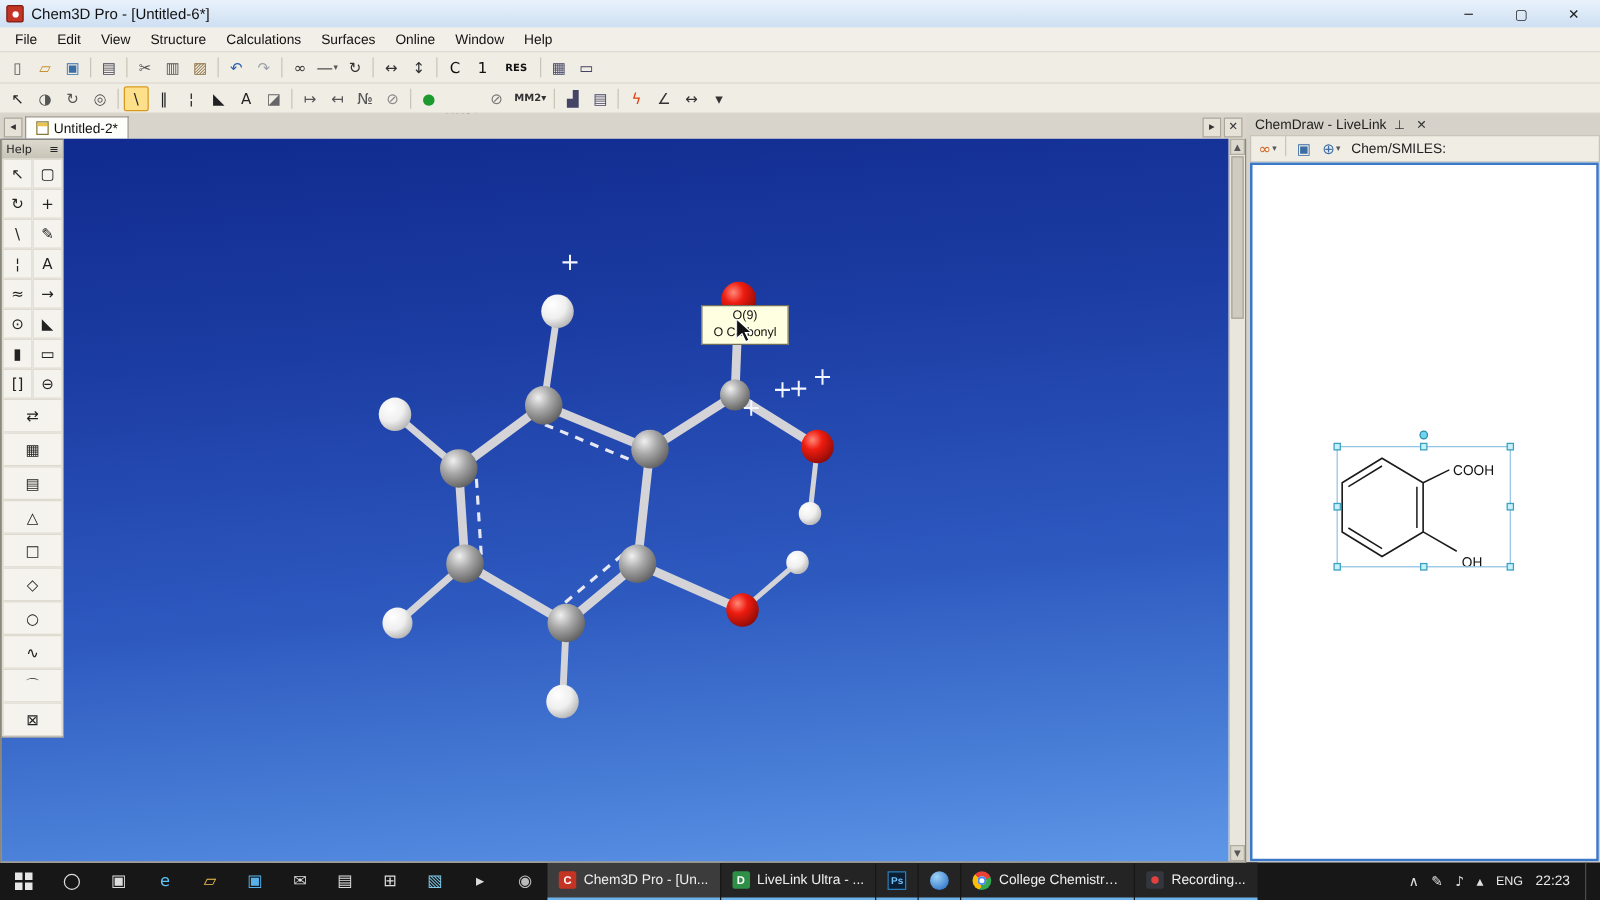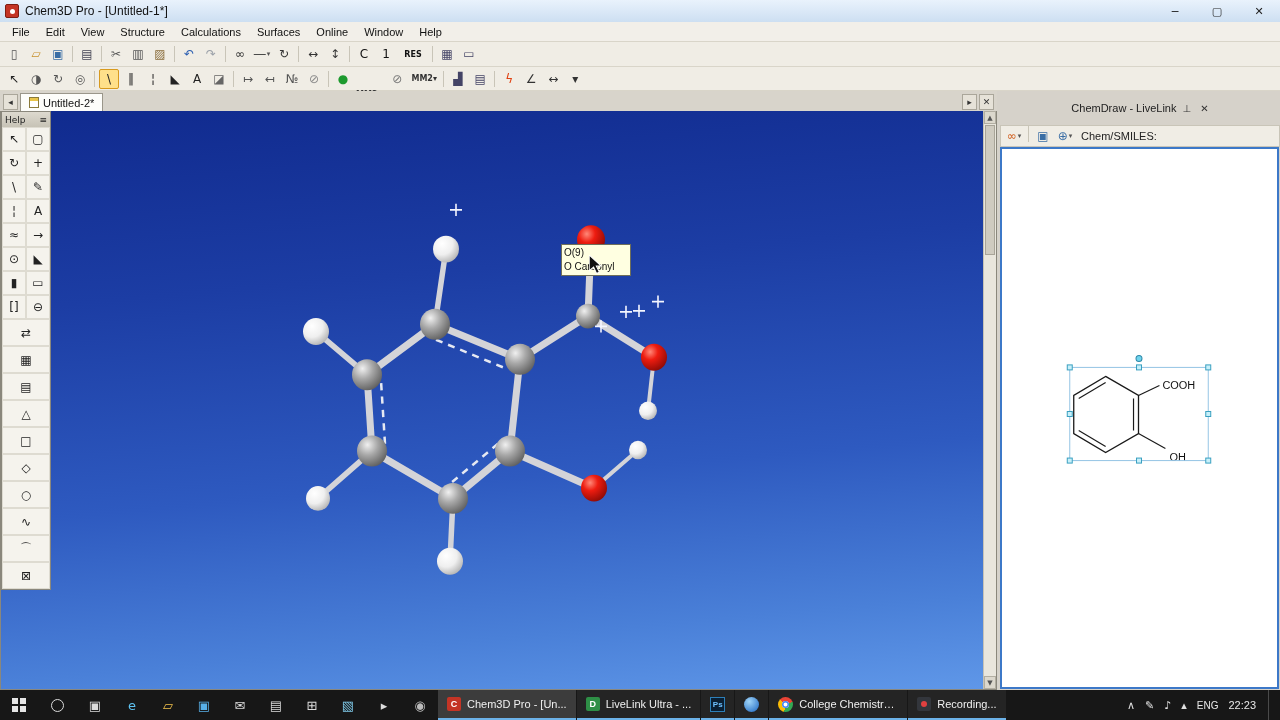--- a/index.html
+++ b/index.html
@@ -37,21 +37,21 @@
   .tab-nav{width:15px;height:16px;display:flex;align-items:center;justify-content:center;font-size:9px;color:#333;font-family:"DejaVu Sans",sans-serif;background:#e6e2d8;border:1px solid #aaa69a;margin-bottom:1px}
   .doc-tab{height:18px;background:#fdfdfa;border:1px solid #9a968a;border-bottom:none;display:flex;align-items:center;gap:4px;padding:0 8px}
   .tab-ico{width:10px;height:11px;background:#fff;border:1px solid #8a7a3a;box-shadow:inset 0 3px 0 #e8c44a}
   .tab-sp{flex:1}
   .doc-body{flex:1;position:relative;border:1px solid #8a877c;border-top:none;min-height:0;background:#ece9e2}
   .canvas{position:absolute;left:0;top:0;right:13px;bottom:0;
     background:linear-gradient(175deg,#102a8e 0%,#1c3da4 30%,#2e5ac0 62%,#4a80d8 86%,#5f97e8 100%);overflow:hidden}
   .canvas svg#mol3d{position:absolute;inset:0;width:100%;height:100%}
 
   .tooltip{position:absolute;left:560px;top:133px;width:70px;background:#ffffe1;border:1px solid #6f6f5a;
-    font-size:10px;line-height:14px;padding:1px 2px;z-index:4}
+    font-size:10px;text-align:center;line-height:14px;padding:1px 2px;z-index:4}
   .mouse{position:absolute;left:588px;top:144px;z-index:5}
 
   
   .palette{position:absolute;left:0;top:0;width:50px;background:#f2f0ea;border:1px solid #8a877c;z-index:6}
   .palette-head{height:15px;background:linear-gradient(#ddd9cf,#c7c3b6);display:flex;align-items:center;justify-content:space-between;
     padding:0 3px;font-size:9px;color:#222}
   .palette-head span{font-family:"DejaVu Sans",sans-serif}
   .palette-grid2{display:grid;grid-template-columns:1fr 1fr}
   .palette-grid1{display:grid;grid-template-columns:1fr}
   .ptool{height:24px;display:flex;align-items:center;justify-content:center;border:1px solid #dedbd1;background:#f5f3ed;
@@ -60,21 +60,21 @@
 
   
   .vscroll{position:absolute;right:0;top:0;bottom:0;width:13px;background:#e9e6dd;border-left:1px solid #c6c2b6}
   .sarrow{height:13px;display:flex;align-items:center;justify-content:center;font-size:7px;color:#555;background:#dcd8cd;border:1px solid #b2ae a2;border:1px solid #b2aea2;font-family:"DejaVu Sans",sans-serif}
   .sdown{position:absolute;bottom:0;left:0;right:0}
   .sthumb{position:absolute;top:14px;left:1px;right:1px;height:130px;background:#cfcbc0;border:1px solid #a8a498}
 
   
   .splitter{width:3px;background:#d6d2ca}
   .panel{flex:1;display:flex;flex-direction:column;min-height:0;background:#d6d2ca}
-  .panel-title{height:34px;display:flex;align-items:center;justify-content:center;padding:0 4px;font-size:11px;color:#222}
+  .panel-title{height:17px;display:flex;align-items:center;justify-content:flex-start;padding:0 4px;font-size:11px;color:#222}
   .pt-btns span{font-family:"DejaVu Sans",sans-serif;font-size:10px;margin-left:6px;color:#333}
   .panel-toolbar{height:22px;background:#f0ede5;border:1px solid #c9c5b8;display:flex;align-items:center;padding:0 2px;gap:1px}
   .smiles-label{margin-left:4px;color:#222}
   .panel-content{flex:1;margin:0 1px 1px 0;border:2px solid #3c78c8;background:#fff;position:relative;min-height:0}
   .panel-content svg{position:absolute;inset:0;width:100%;height:100%}
 
   
   .statusbar{height:18px;background:#e6e3da;border-top:1px solid #b9b5a9;display:flex;align-items:center;justify-content:flex-end;
     gap:3px;padding:0 14px;flex:0 0 auto;font-size:10px}
   .sb-box{padding:0 6px;border:1px solid;border-color:#9a968a #fdfdfa #fdfdfa #9a968a;line-height:13px}
@@ -106,21 +106,21 @@
   .tray-time{font-size:11px}
   .show-desktop{width:4px;height:30px;border-left:1px solid #4a4a4a;margin-left:2px}
 </style>
 </head>
 <body>
 
 <div class="app">
 
   <div class="titlebar">
     <div class="app-ico"></div>
-    <span class="title-text">Chem3D Pro - [Untitled-1*]</span>
+    <span class="title-text">Chem3D Pro - [Untitled-6*]</span>
     <div class="win-btns">
       <div class="win-btn">─</div>
       <div class="win-btn">▢</div>
       <div class="win-btn">✕</div>
     </div>
   </div>
 
   <div class="menubar" id="menubar">
       <div class="menu-item">File</div>
       <div class="menu-item">Edit</div>

